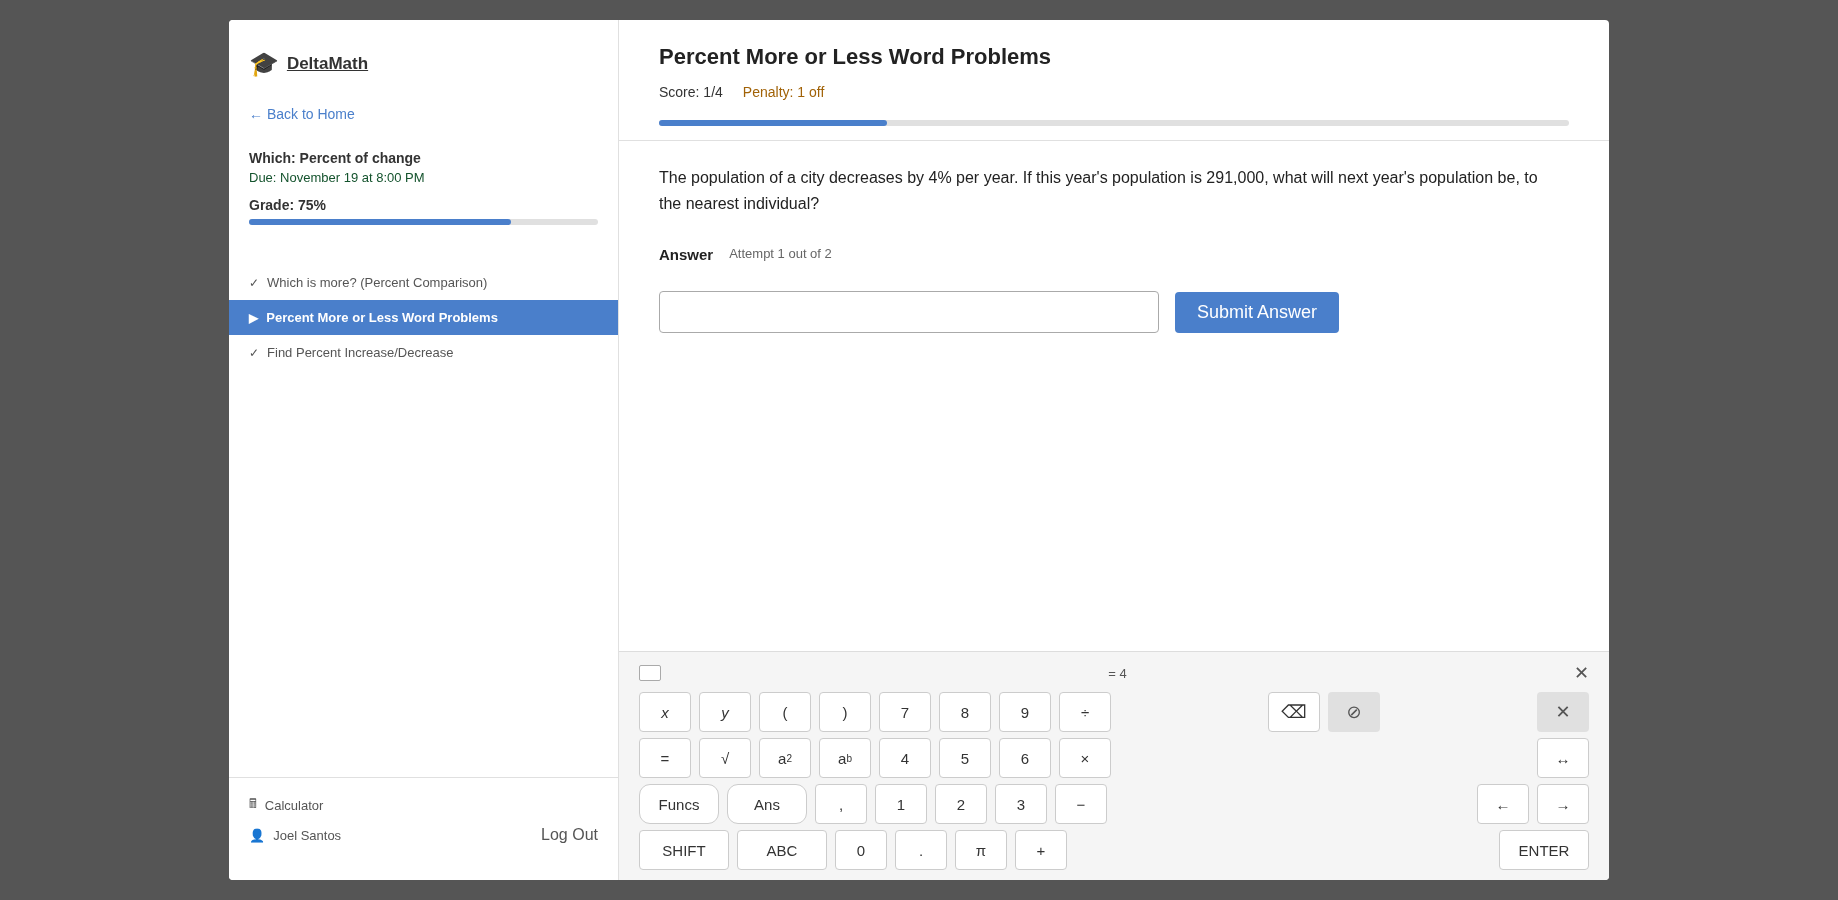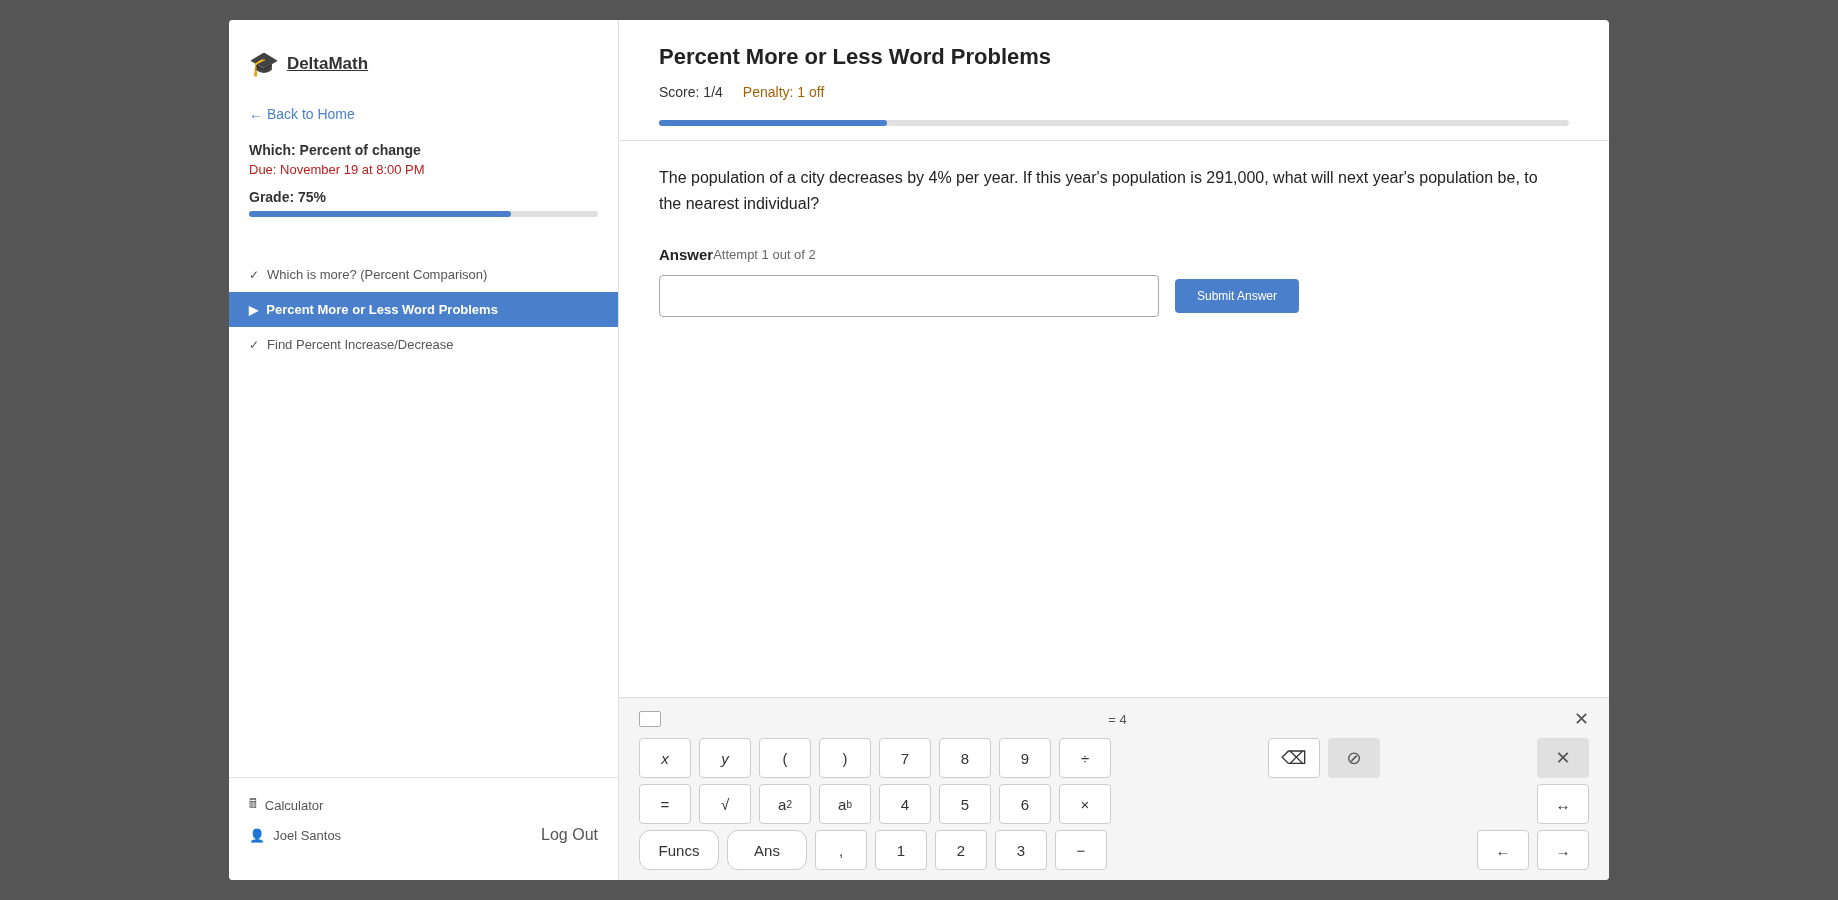--- a/index.html
+++ b/index.html
@@ -46,37 +46,37 @@
 
     .back-link {
       display: flex;
       align-items: center;
       padding: 8px 20px;
       color: #4a7fcb;
       font-size: 14px;
       cursor: pointer;
       gap: 6px;
       text-decoration: none;
-      margin-bottom: 2px;
+      margin-bottom: 10px;
     }
 
     .sidebar-info {
       padding: 10px 20px;
       margin-bottom: 10px;
     }
 
     .sidebar-info .assignment-name {
       font-size: 14px;
       font-weight: bold;
       color: #333;
     }
 
     .sidebar-info .due-date {
       font-size: 13px;
-      color: #b91c1c;
+      color: #14532d;
       margin-top: 4px;
     }
 
     .sidebar-info .grade-label {
       font-size: 14px;
       font-weight: bold;
       color: #333;
       margin-top: 12px;
     }
 
@@ -253,23 +253,23 @@
       margin-bottom: 30px;
       max-width: 900px;
     }
 
     .answer-section {
       margin-top: 10px;
     }
 
     .answer-label-row {
       display: flex;
-      align-items: center;
-      gap: 0;
-      margin-bottom: 12px;
+      align-items: flex-start;
+      gap: 16px;
+      margin-bottom: 28px;
     }
 
     .answer-label {
       font-size: 15px;
       font-weight: bold;
       color: #222;
     }
 
     .attempt-text {
       font-size: 13px;
@@ -291,21 +291,21 @@
       font-size: 16px;
       outline: none;
     }
 
     .submit-btn {
       padding: 10px 22px;
       background: #4a7fcb;
       color: #fff;
       border: none;
       border-radius: 4px;
-      font-size: 12px;
+      font-size: 18px;
       cursor: pointer;
     }
 
     
     .keyboard-area {
       background: #f5f5f5;
       border-top: 1px solid #ddd;
       padding: 10px 20px 10px 20px;
     }
 
@@ -511,16 +511,26 @@
           <div class="key">,</div>
           <div class="key">1</div>
           <div class="key">2</div>
           <div class="key">3</div>
           <div class="key">−</div>
           <div class="spacer"></div>
           <div class="key">←</div>
           <div class="key">→</div>
         </div>
 
+        <div class="keyboard-row">
+          <div class="key wider">SHIFT</div>
+          <div class="key wider">ABC</div>
+          <div class="key">0</div>
+          <div class="key">.</div>
+          <div class="key">π</div>
+          <div class="key">+</div>
+          <div class="spacer"></div>
+          <div class="key wider">ENTER</div>
+        </div>
       </div>
     </div>
   </div>
 </div>
 
 </body></html>

